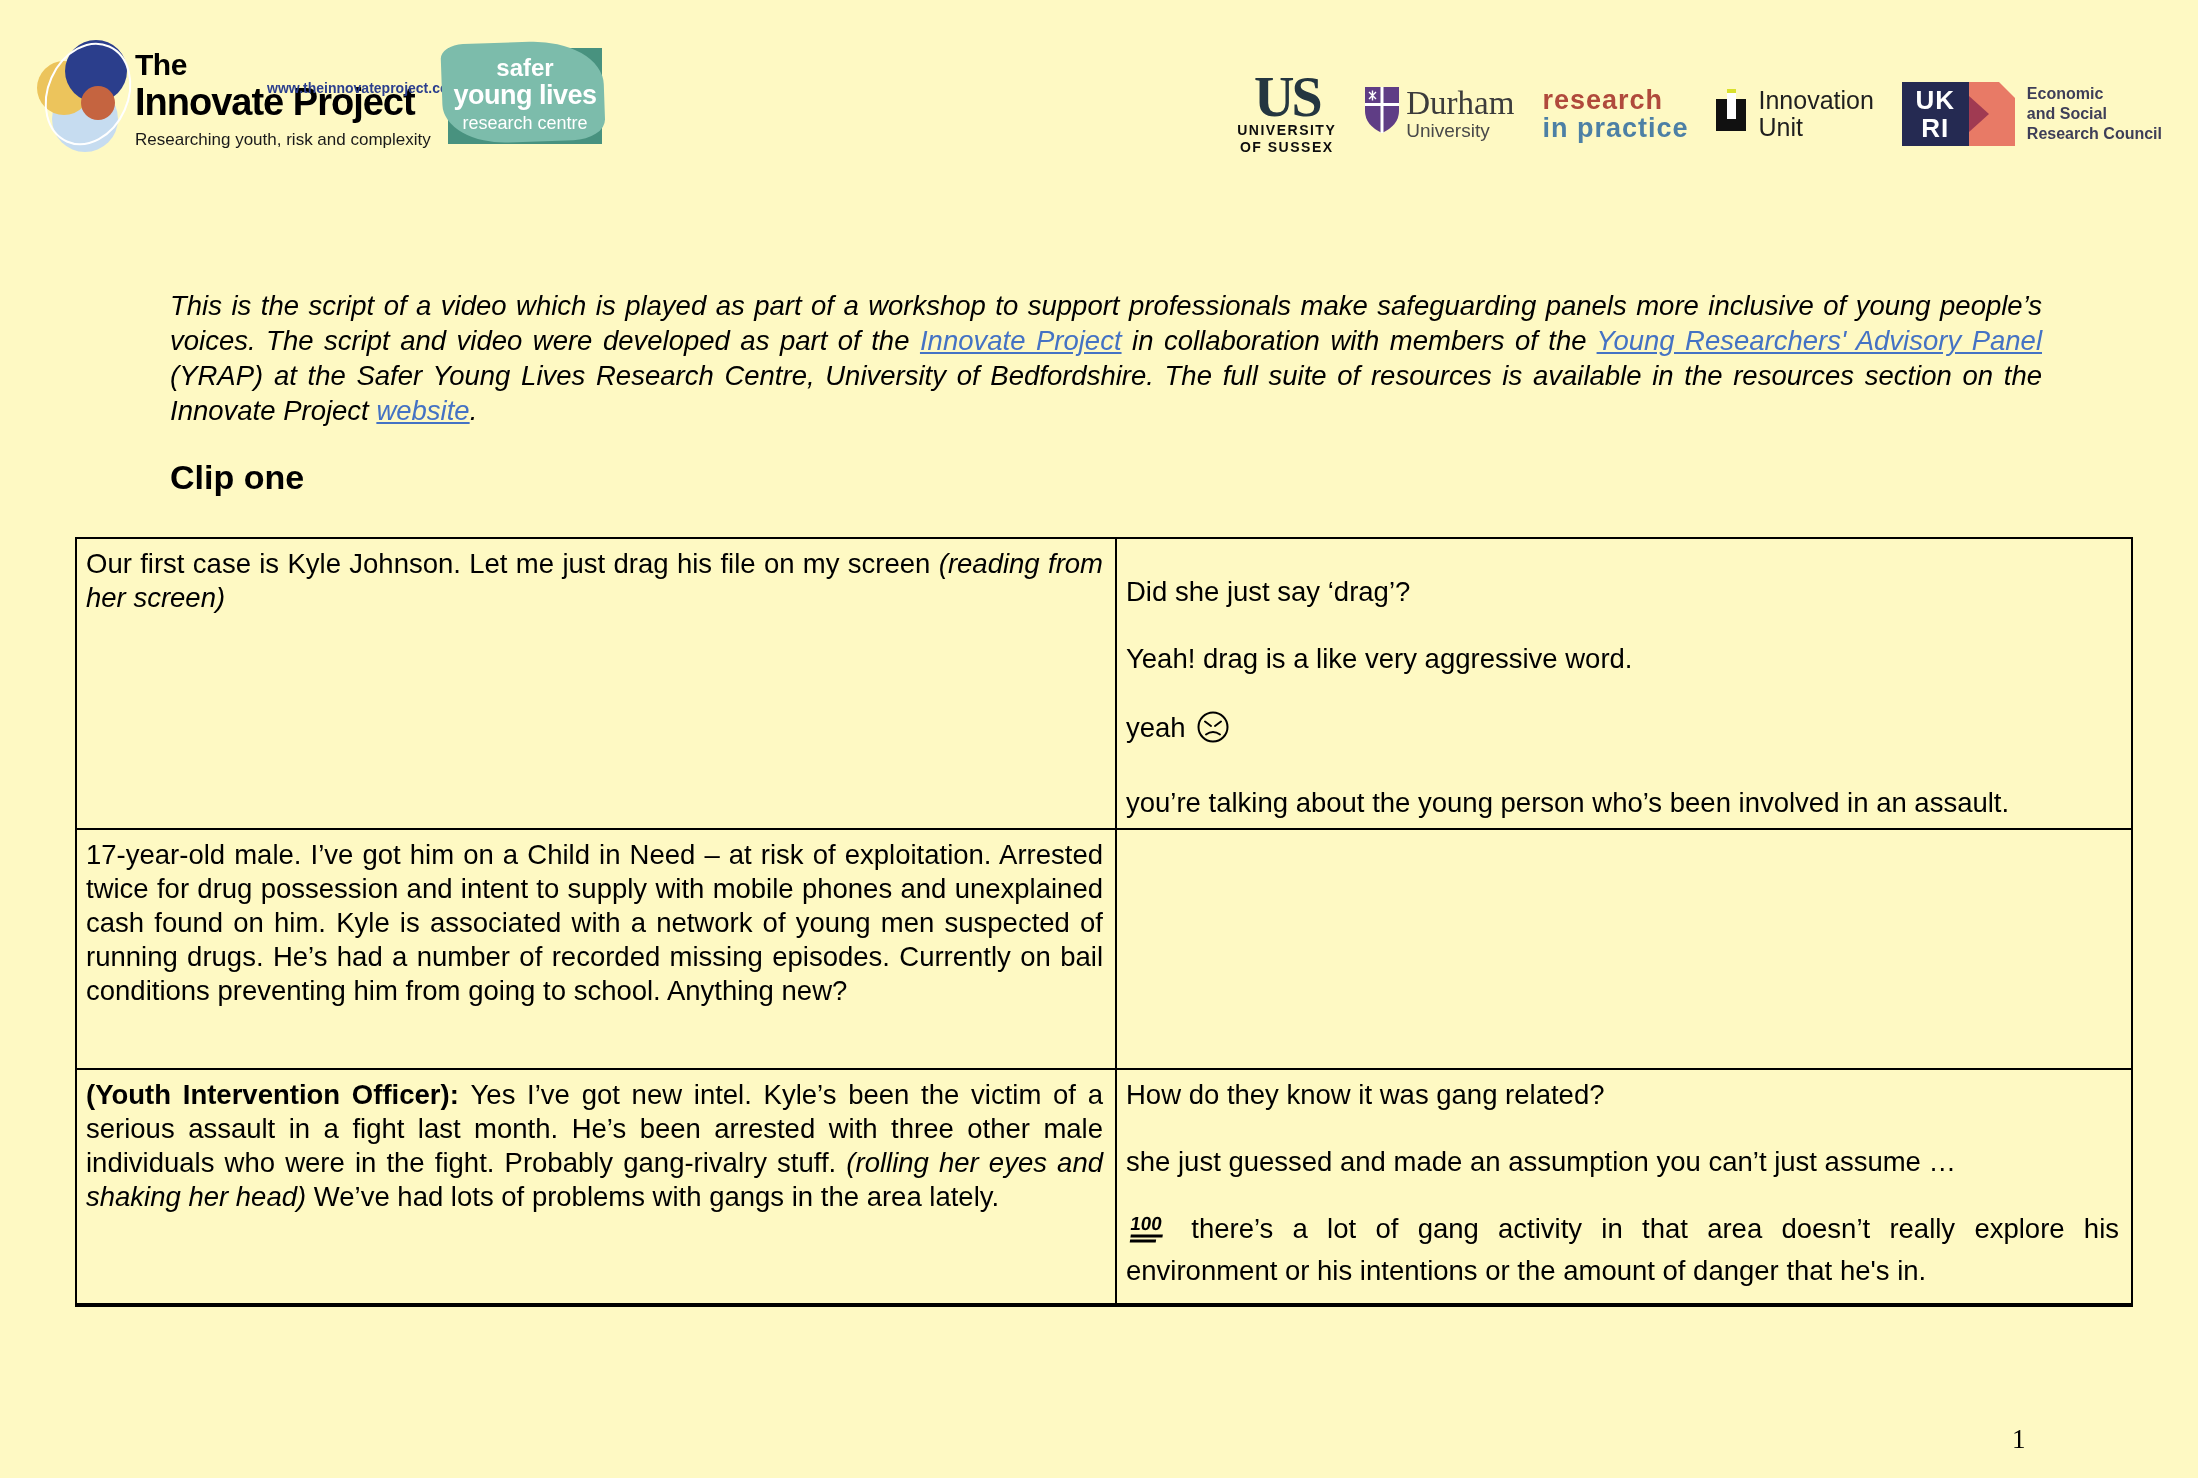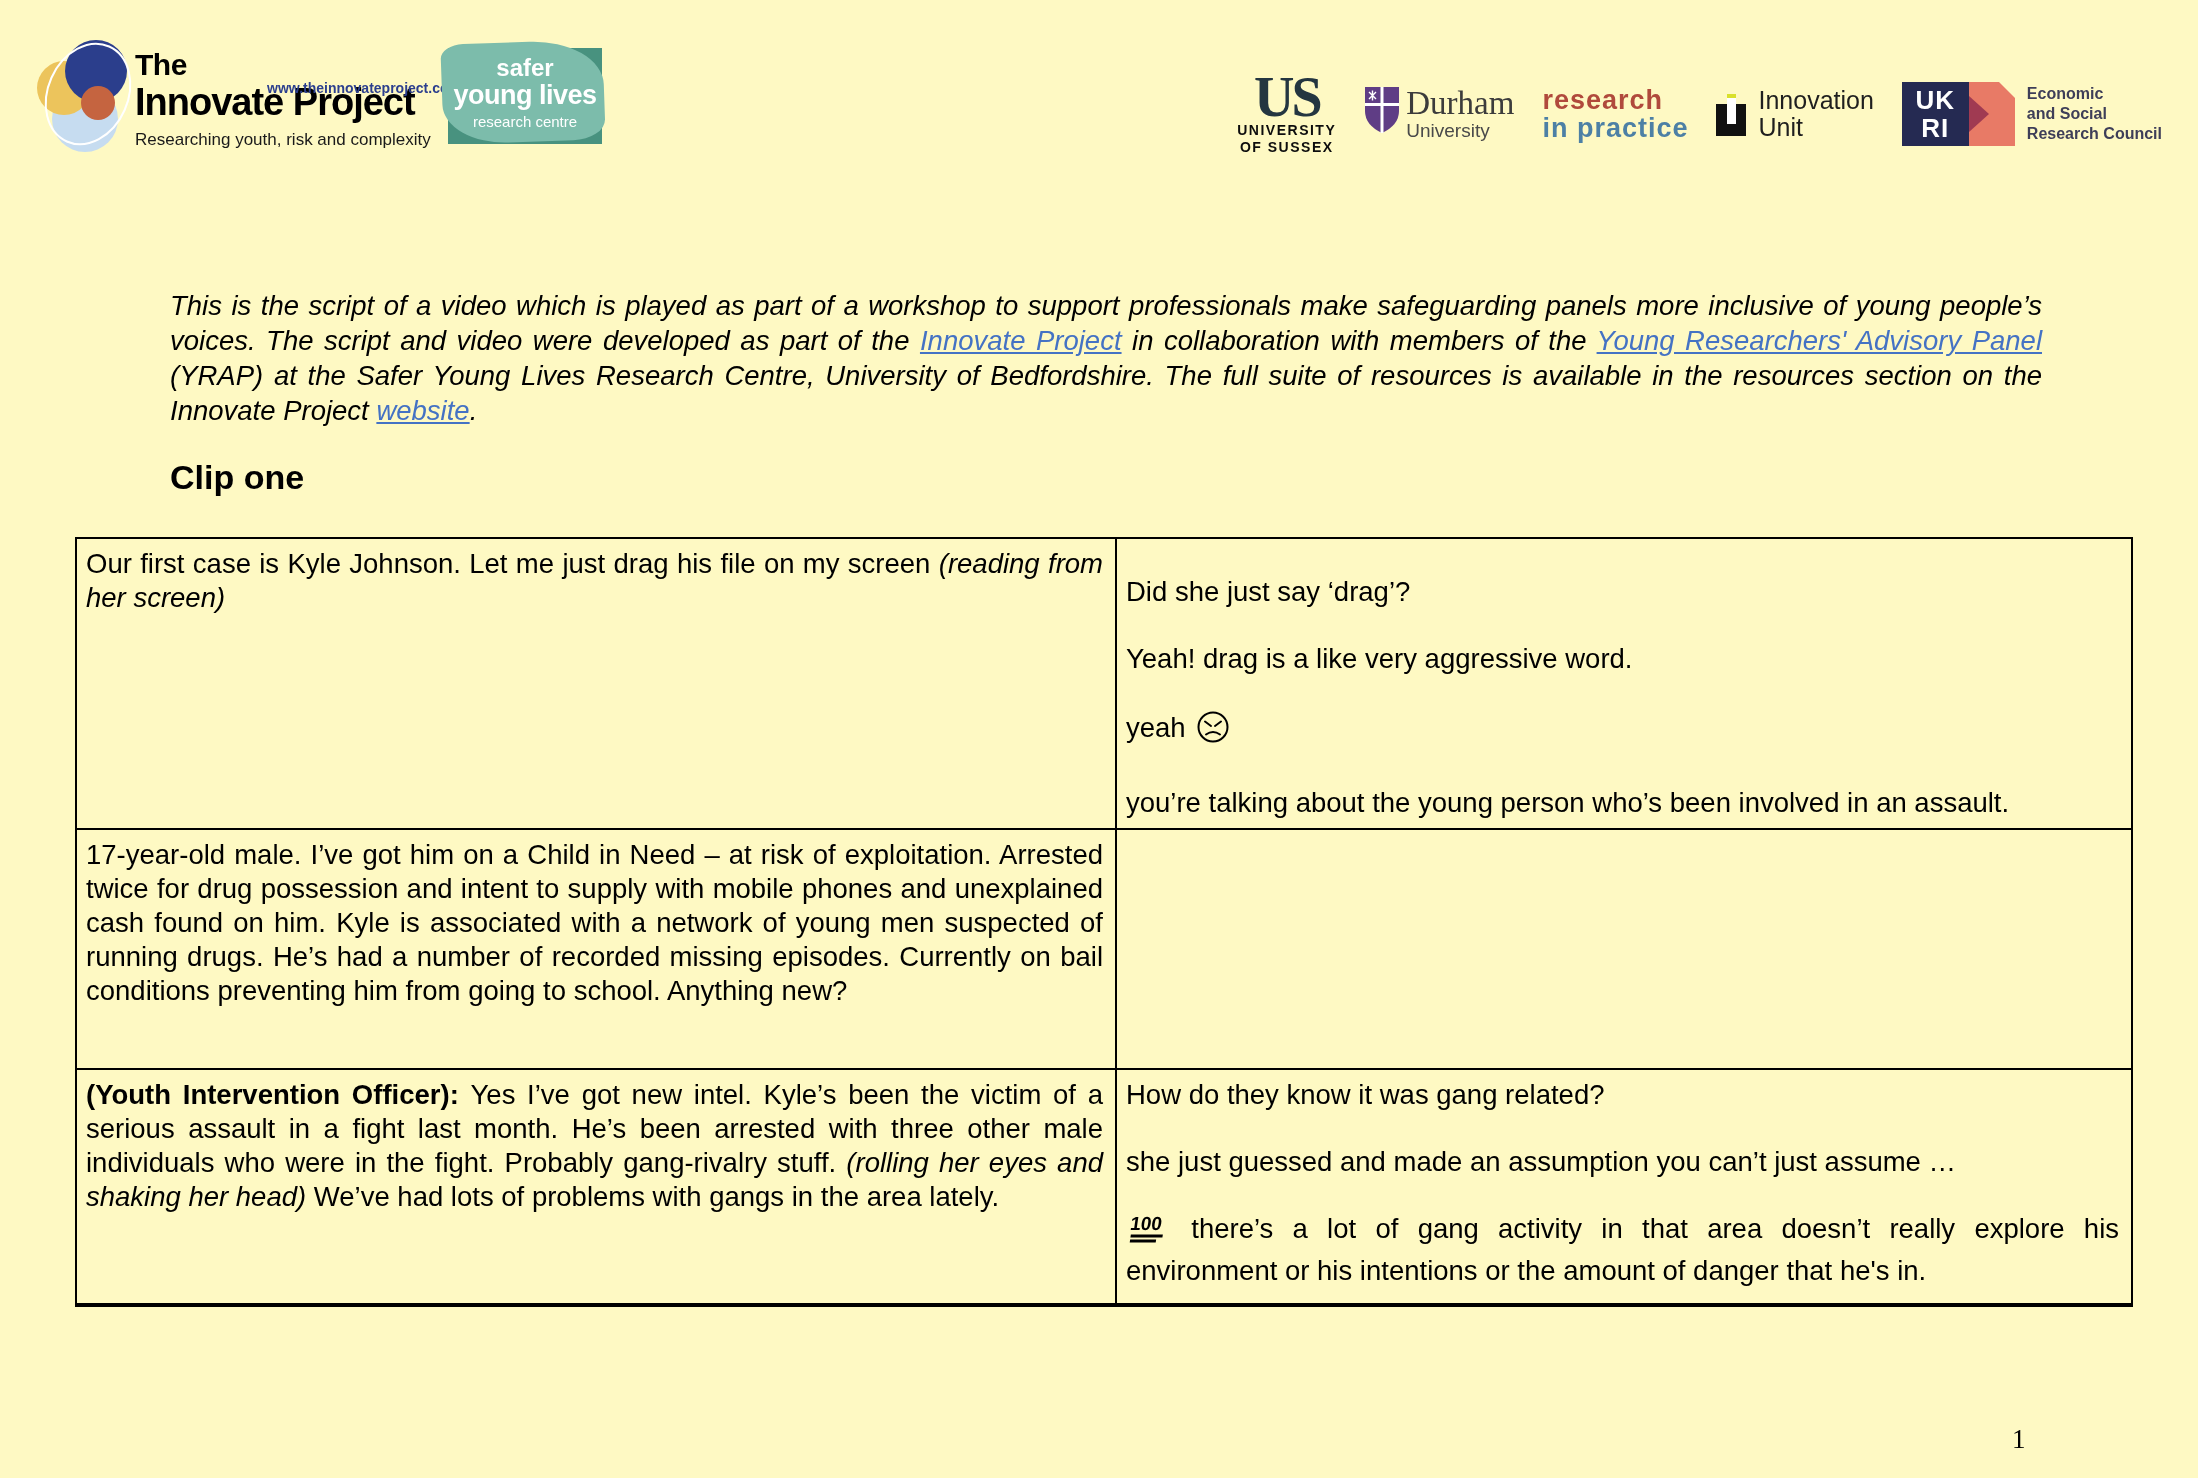--- a/index.html
+++ b/index.html
@@ -17,33 +17,33 @@
   .innovate-name { font-size:38px; font-weight:bold; line-height:44px; letter-spacing:-1px; white-space:nowrap; }
   .innovate-tag { font-size:17px; line-height:22px; margin-top:5px; white-space:nowrap; color:#1a1a1a; }
   .innovate-url { position:absolute; left:237px; top:58px; font-size:14px; font-weight:bold; color:#2c3f8e; white-space:nowrap; }
 
   .syl-logo { position:absolute; left:448px; top:48px; width:154px; height:96px; background:#48927f; }
   .syl-brush { position:absolute; left:-6px; top:-6px; width:162px; height:100px; background:#7cbcab;
                border-radius:14% 45% 20% 40%; transform:rotate(-2deg); }
   .syl-text { position:absolute; left:0; top:8px; width:154px; text-align:center; color:#fff; line-height:1; }
   .syl-l1 { font-size:24px; font-weight:bold; }
   .syl-l2 { font-size:27px; font-weight:bold; margin-top:2px; letter-spacing:-0.5px; }
-  .syl-l3 { font-size:15px; margin-top:5px; }
+  .syl-l3 { font-size:18px; margin-top:5px; }
 
   .partners { position:absolute; top:55px; right:36px; display:flex; align-items:center; gap:28px;margin-top:17px; }
   .sussex { text-align:center; }
   .sussex-mark { font-family:"Liberation Serif", serif; font-size:56px; font-weight:bold; line-height:50px; letter-spacing:-3px; color:#243640; }
   .sussex-line { font-size:14px; font-weight:bold; letter-spacing:1.5px; line-height:17px; color:#0d0d0d; }
   .durham { display:flex; align-items:flex-start; gap:6px; }
   .durham-text .durham-name { font-family:"Liberation Serif", serif; font-size:33px; color:#3c3c3c; line-height:34px; }
   .durham-text .durham-sub { font-size:19px; color:#4a4a4a; line-height:22px; }
   .rip { line-height:28px; letter-spacing:1px; font-weight:bold; font-size:27px; }
   .rip-1 { color:#b04a3c; }
   .rip-2 { color:#4d80a5; }
-  .iu { display:flex; align-items:center; gap:8px; }
+  .iu { display:flex; align-items:flex-start; gap:8px; }
   .iu-mark { position:relative; width:34px; height:44px; }
   .iu-black { position:absolute; left:0; bottom:0; width:30px; height:32px; background:#111; }
   .iu-slot { position:absolute; left:11px; bottom:12px; width:9px; height:26px; background:#fff; }
   .iu-dot { position:absolute; left:11px; top:2px; width:9px; height:9px; background:#d9e02c; }
   .iu-text { font-size:25px; color:#1f1f1f; line-height:27px; }
   .ukri { display:flex; align-items:center; }
   .ukri-box { width:67px; height:64px; background:#252a52; color:#fff; font-weight:bold; font-size:26px;
               line-height:28px; text-align:center; display:flex; flex-direction:column; justify-content:center; letter-spacing:1px; }
   .ukri-text { margin-left:12px; font-size:16px; font-weight:bold; color:#3e3e58; line-height:20px; }
 

